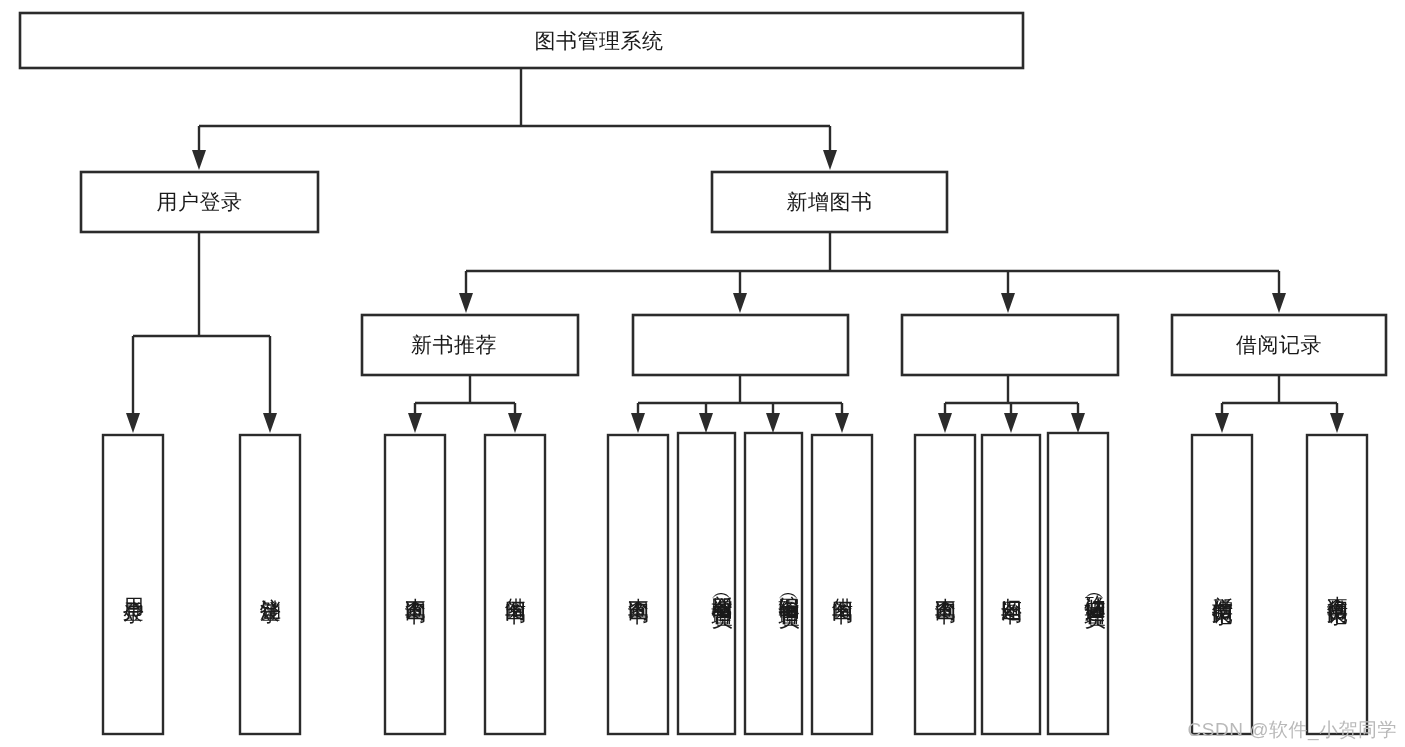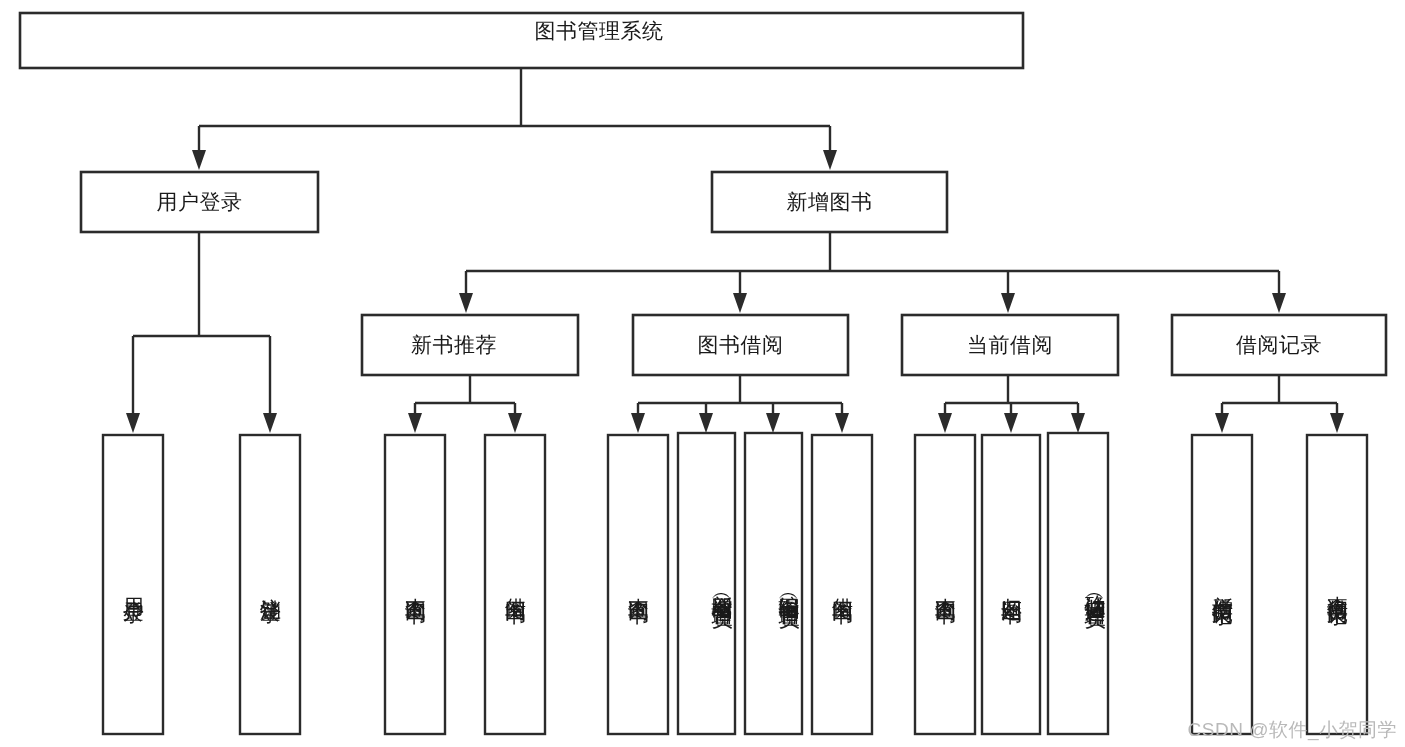--- a/index.html
+++ b/index.html
@@ -170,28 +170,26 @@
     <polygon class="arrow-head" points="1071,413 1085,413 1078,433"></polygon>
 
     <path class="connector" d="M 1279 375 L 1279 403"></path>
     <path class="connector" d="M 1222 403 L 1337 403"></path>
     <path class="connector" d="M 1222 403 L 1222 415"></path>
     <path class="connector" d="M 1337 403 L 1337 415"></path>
     <polygon class="arrow-head" points="1215,413 1229,413 1222,433"></polygon>
     <polygon class="arrow-head" points="1330,413 1344,413 1337,433"></polygon>
   </svg>
 
-  <div class="node-label-h" style="left:20px; top:3px; width:1158px; height:55px;">图书管理系统</div>
+  <div class="node-label-h" style="left:20px; top:13px; width:1158px; height:55px;">图书管理系统</div>
 
   <div class="node-label-h" style="left:81px; top:172px; width:237px; height:60px;">用户登录</div>
   <div class="node-label-h" style="left:712px; top:172px; width:235px; height:60px;">新增图书</div>
 
   <div class="node-label-h" style="left:346px; top:315px; width:216px; height:60px;">新书推荐</div>
-  <div class="node-label-h" style="left:633px; top:315px; width:215px; height:60px;">图书借阅</div>
-  <div class="node-label-h" style="left:902px; top:315px; width:216px; height:60px;">当前借阅</div>
   <div class="node-label-h" style="left:1172px; top:315px; width:214px; height:60px;border-radius:29px;">借阅记录</div>
 
   <div class="node-label-v" style="left:103px; top:435px; width:60px; height:299px;">用户登录</div>
   <div class="node-label-v" style="left:240px; top:435px; width:60px; height:299px;">注销登录</div>
   <div class="node-label-v" style="left:385px; top:435px; width:60px; height:299px;">查询图书</div>
   <div class="node-label-v" style="left:485px; top:435px; width:60px; height:299px;">借阅图书</div>
   <div class="node-label-v" style="left:608px; top:435px; width:60px; height:299px;">查询图书</div>
   <div class="node-label-v" style="left:678px; top:433px; width:57px; height:301px; align-items:flex-start; padding-top:6px; box-sizing:border-box;">新增图书（管理员）</div>
   <div class="node-label-v" style="left:745px; top:433px; width:57px; height:301px; align-items:flex-start; padding-top:6px; box-sizing:border-box;">编辑图书（管理员）</div>
   <div class="node-label-v" style="left:812px; top:435px; width:60px; height:299px;">借阅图书</div>

